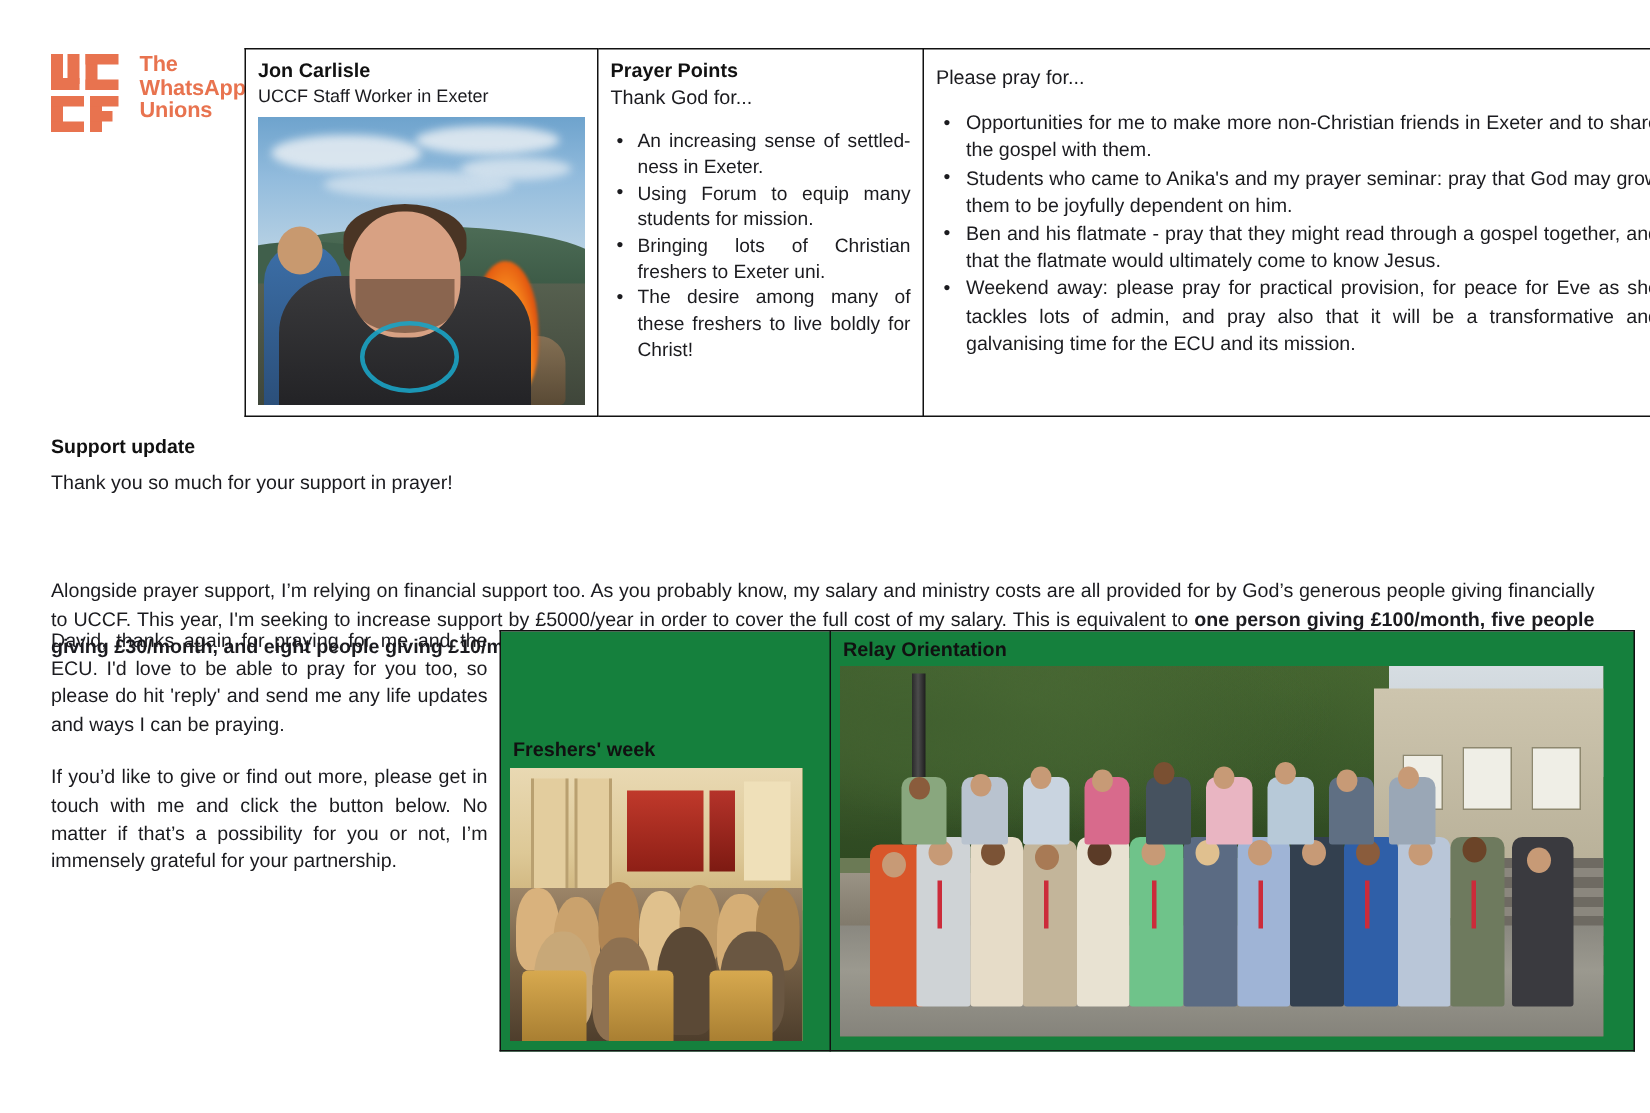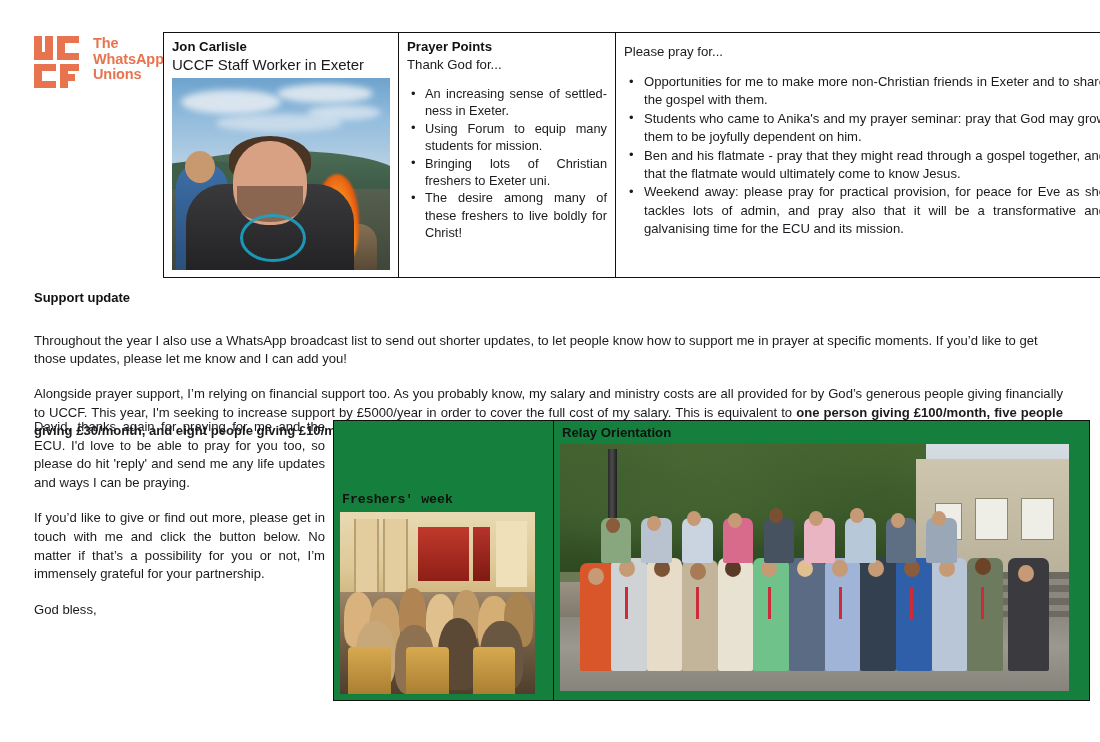--- a/index.html
+++ b/index.html
@@ -64,21 +64,21 @@
   .cell-please  { width: 482px; }
 
   .person-name {
     font-size: 13.2px;
     font-weight: bold;
     line-height: 16px;
     color: #111;
     margin: 0 0 0 0;
   }
   .person-role {
-    font-size: 15px;
+    font-size: 12px;
     line-height: 17px;
     color: #1b1b1f;
     margin: 1px 0 5px 0;
     white-space: nowrap;
   }
   .col-title {
     font-size: 13.2px;
     font-weight: bold;
     line-height: 16px;
     color: #111;
@@ -249,21 +249,21 @@
     height: 281px;
     border-collapse: collapse;
     table-layout: fixed;
   }
   .img-table td {
     border: 1.4px solid #111;
     vertical-align: top;
     padding: 4px 6px 6px 6px;
     background: #15803d;
   }
-  .cell-freshers { width: 207px; vertical-align: bottom !important; padding-bottom: 4px; font-family: Liberation Mono, monospace; }
+  .cell-freshers { width: 207px; vertical-align: bottom !important; padding-bottom: 4px; }
   .cell-relay { width: 523px; }
 
   .img-caption {
     font-size: 13.2px;
     font-weight: bold;
     color: #111;
     line-height: 16px;
     margin: 0 0 3px 2px;
   }
   .cell-freshers .img-caption { margin-bottom: 4px; margin-top: 0; }
@@ -427,32 +427,30 @@
           <li>Weekend away: please pray for practical provision, for peace for Eve as she tackles lots of admin, and pray also that it will be a transformative and galvanising time for the ECU and its mission.</li>
         </ul>
       </td>
     </tr>
   </tbody>
     </table>
 
   <div class="support-heading">Support update</div>
 
   <div class="para-a">
-    <br>
-    <span>Throughout the year I also use a WhatsApp broadcast list to send out shorter updates, to let people know how to support me in prayer at specific moments. If you’d like to get those updates, please let me know and I can add you!</span>
+    <span>Thank you so much for your support in prayer!</span><br>
   </div>
 
   <div class="para-b">
     <span>Alongside prayer support, I’m relying on financial support too. As you probably know, my salary and ministry costs are all provided for by God’s generous people giving financially to UCCF. This year, I'm seeking to increase support by £5000/year in order to cover the full cost of my salary. This is equivalent to </span><b>one person giving £100/month, five people giving £30/month, and eight people giving £10/month (all plus gift aid)</b><span>. Could you be one of these people?</span>
   </div>
 
   <div class="left-col">
     <p>David, thanks again for praying for me and the ECU. I'd love to be able to pray for you too, so please do hit 'reply' and send me any life updates and ways I can be praying.</p>
     <p>If you’d like to give or find out more, please get in touch with me and click the button below. No matter if that’s a possibility for you or not, I’m immensely grateful for your partnership.</p>
-    <p class="nogap">God bless,</p>
   </div>
 
   <table class="img-table">
     <tbody>
         <tr>
       <td class="cell-freshers">
         <div class="img-caption">Freshers' week</div>
         <div class="fw-photo">
           <div class="fw-wall"></div>
           <div class="fw-door" style="left:7%;"></div>

